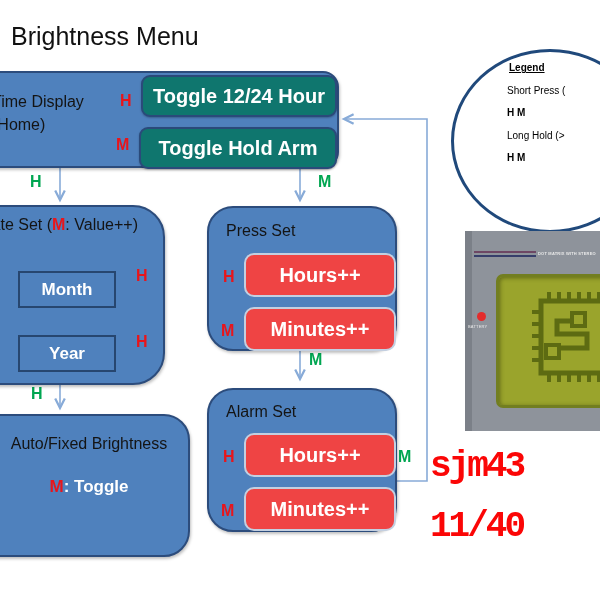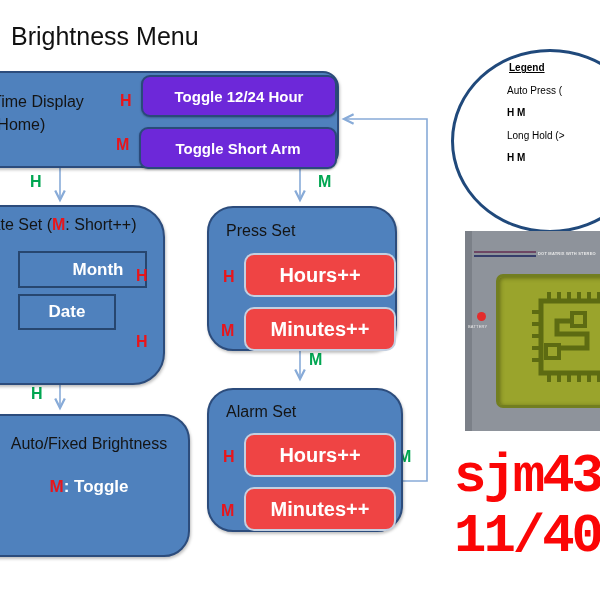--- a/index.html
+++ b/index.html
@@ -11,43 +11,43 @@
   }
   .abs{position:absolute;}
   
   .node{
     position:absolute;
     background:#4f81bd;
     border:2px solid #2c4c7c;
     box-shadow:1px 2px 3px rgba(0,0,0,0.25);
   }
   .pill-dark{
-    position:absolute;background:#6d28d9;border:2px solid #2a4a7a;
+    position:absolute;background:#0f766e;border:2px solid #2a4a7a;
     border-radius:9px;display:flex;align-items:center;justify-content:center;
-    color:#fff;font-weight:bold;font-size:15px;
+    color:#fff;font-weight:bold;font-size:20px;
     box-shadow:0 1px 2px rgba(0,0,0,0.25);
   }
   .pill-light{
     position:absolute;background:#ef4444;border:2px solid #c3cfe0;
     border-radius:10px;display:flex;align-items:center;justify-content:center;
     color:#fff;font-weight:bold;font-size:20px;
   }
   .subbox{
     position:absolute;background:#4f81bd;border:2px solid #27466f;
     display:flex;align-items:center;justify-content:center;
     color:#fff;font-weight:bold;font-size:17px;
   }
   .key{position:absolute;font-weight:bold;font-size:16px;}
   .red{color:#e8151b;}
   .green{color:#00a651;}
   .node-title{position:absolute;font-size:16px;color:#141414;white-space:nowrap;}
   .legend-line{position:absolute;font-size:10px;white-space:nowrap;color:#000000;}
   .overlay{position:absolute;left:0;top:0;pointer-events:none;}
-  .wm{position:absolute;left:454px;font-family:"Liberation Mono", monospace;
-      font-weight:bold;font-size:54px;letter-spacing:-3px;color:#fb0606;white-space:nowrap;}
+  .wm{position:absolute;left:430px;font-family:"Liberation Mono", monospace;
+      font-weight:bold;font-size:36px;letter-spacing:-3px;color:#fb0606;white-space:nowrap;}
   .tinytext{position:absolute;color:#e9e9e9;font-size:4px;letter-spacing:0.2px;white-space:nowrap;}
 </style>
 </head>
 <body>
 
 <div class="abs" style="left:11px;top:22px;font-size:25px;color:#111;">Brightness Menu</div>
 
 <svg class="overlay" width="600" height="600">
   <defs>
     <marker id="ab" markerWidth="12" markerHeight="12" refX="7" refY="4" orient="auto">
@@ -68,56 +68,56 @@
   <path d="M111,260 H128 V300 H117" fill="none" stroke="#000" stroke-width="1.7" marker-end="url(#ak)"></path>
   <path d="M111,318 H128 V358 H117" fill="none" stroke="#000" stroke-width="1.7" marker-end="url(#ak)"></path>
   <path d="M0,347 H16" fill="none" stroke="#000" stroke-width="1.7"></path>
 </svg>
 
 <div class="node" style="left:-42px;top:71px;width:377px;height:93px;border-radius:16px;">
   <div class="node-title" style="left:32px;top:17px;width:122px;white-space:normal;line-height:23px;">Time Display (Home)</div>
   <span class="key red" style="left:160px;top:19px;">H</span>
   <div class="pill-dark" style="left:181px;top:2px;width:192px;height:38px;">Toggle 12/24 Hour</div>
   <span class="key red" style="left:156px;top:63px;">M</span>
-  <div class="pill-dark" style="left:179px;top:54px;width:194px;height:38px;">Toggle Short Arm</div>
+  <div class="pill-dark" style="left:179px;top:54px;width:194px;height:38px;">Toggle Hold Arm</div>
 </div>
 
 <div class="abs" style="left:451px;top:49px;width:192px;height:178px;border:3px solid #20497b;border-radius:50%;background:#fff;">
   <div class="legend-line" style="left:55px;top:10px;font-weight:bold;text-decoration:underline;">Legend</div>
-  <div class="legend-line" style="left:53px;top:33px;">Auto Press (</div>
+  <div class="legend-line" style="left:53px;top:33px;">Short Press (</div>
   <div class="legend-line red" style="left:53px;top:55px;font-weight:bold;">H M</div>
   <div class="legend-line" style="left:53px;top:78px;">Long Hold (&gt;</div>
   <div class="legend-line green" style="left:53px;top:100px;font-weight:bold;">H M</div>
 </div>
 
 <span class="key green" style="left:30px;top:173px;">H</span>
 <span class="key green" style="left:318px;top:173px;">M</span>
 <span class="key green" style="left:31px;top:385px;">H</span>
 <span class="key green" style="left:309px;top:351px;">M</span>
 <span class="key green" style="left:398px;top:448px;">M</span>
 
 <div class="node" style="left:-42px;top:205px;width:203px;height:176px;border-radius:20px 32px 32px 20px;">
   <div class="node-title" style="left:20px;top:9px;">
-    <span>Date Set (</span><span class="red" style="font-weight:bold;">M</span><span>: Short++)</span>
+    <span>Date Set (</span><span class="red" style="font-weight:bold;">M</span><span>: Value++)</span>
   </div>
-  <div class="subbox" style="left:58px;top:44px;width:94px;height:33px;padding-left:31px;">Month</div>
-  <div class="subbox" style="left:58px;top:87px;width:94px;height:32px;">Date</div>
+  <div class="subbox" style="left:58px;top:64px;width:94px;height:33px;">Month</div>
+  <div class="subbox" style="left:58px;top:128px;width:94px;height:33px;">Year</div>
   <span class="key red" style="left:176px;top:60px;">H</span>
   <span class="key red" style="left:176px;top:126px;">H</span>
 </div>
 
 <div class="node" style="left:207px;top:206px;width:186px;height:141px;border-radius:26px;">
   <div class="node-title" style="left:17px;top:14px;">Press Set</div>
   <span class="key red" style="left:14px;top:60px;">H</span>
   <div class="pill-light" style="left:35px;top:45px;width:148px;height:40px;">Hours++</div>
   <span class="key red" style="left:12px;top:114px;">M</span>
   <div class="pill-light" style="left:35px;top:99px;width:148px;height:40px;">Minutes++</div>
 </div>
 
-<div class="node" style="left:207px;top:388px;width:186px;height:140px;border-radius:26px;padding-left:6px;">
+<div class="node" style="left:207px;top:388px;width:186px;height:140px;border-radius:26px;">
   <div class="node-title" style="left:17px;top:13px;">Alarm Set</div>
   <span class="key red" style="left:14px;top:58px;">H</span>
   <div class="pill-light" style="left:35px;top:43px;width:148px;height:40px;">Hours++</div>
   <span class="key red" style="left:12px;top:112px;">M</span>
   <div class="pill-light" style="left:35px;top:97px;width:148px;height:40px;">Minutes++</div>
 </div>
 
 <div class="node" style="left:-52px;top:414px;width:238px;height:139px;border-radius:26px;">
   <div class="node-title" style="left:46px;top:19px;width:186px;text-align:center;">Auto/Fixed Brightness</div>
   <div class="node-title" style="left:46px;top:61px;width:186px;text-align:center;font-weight:bold;font-size:17px;">

